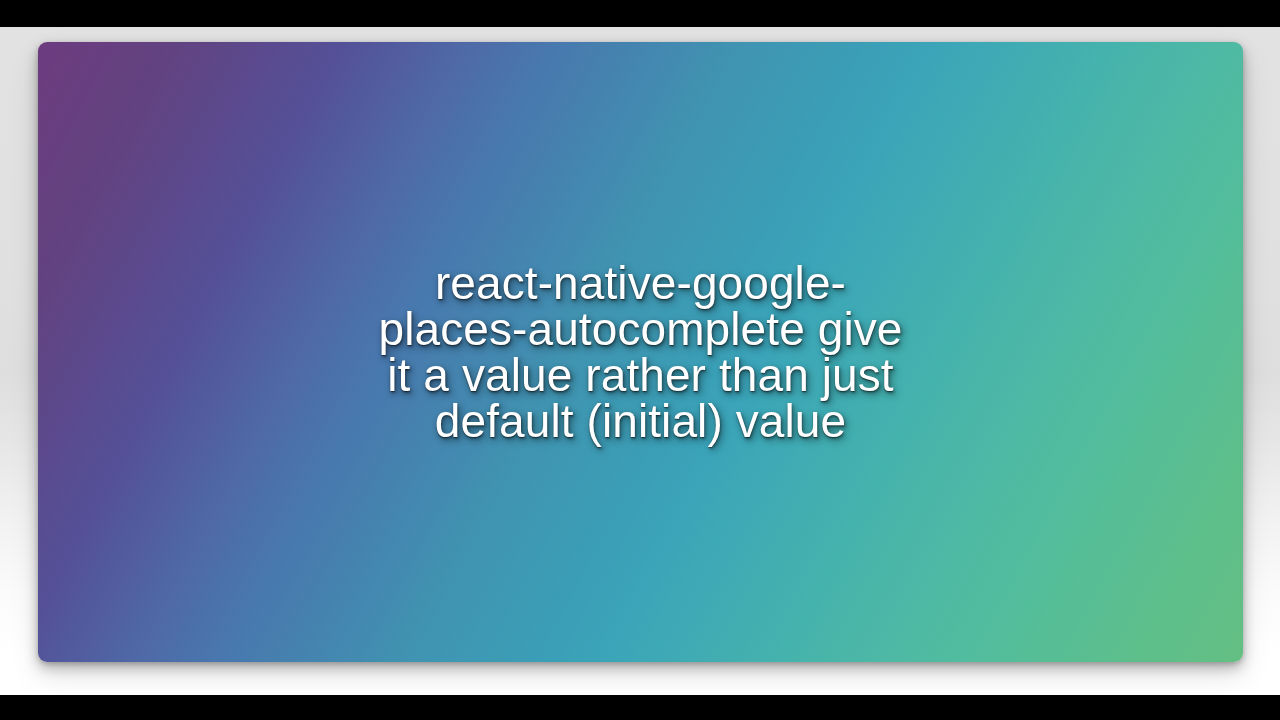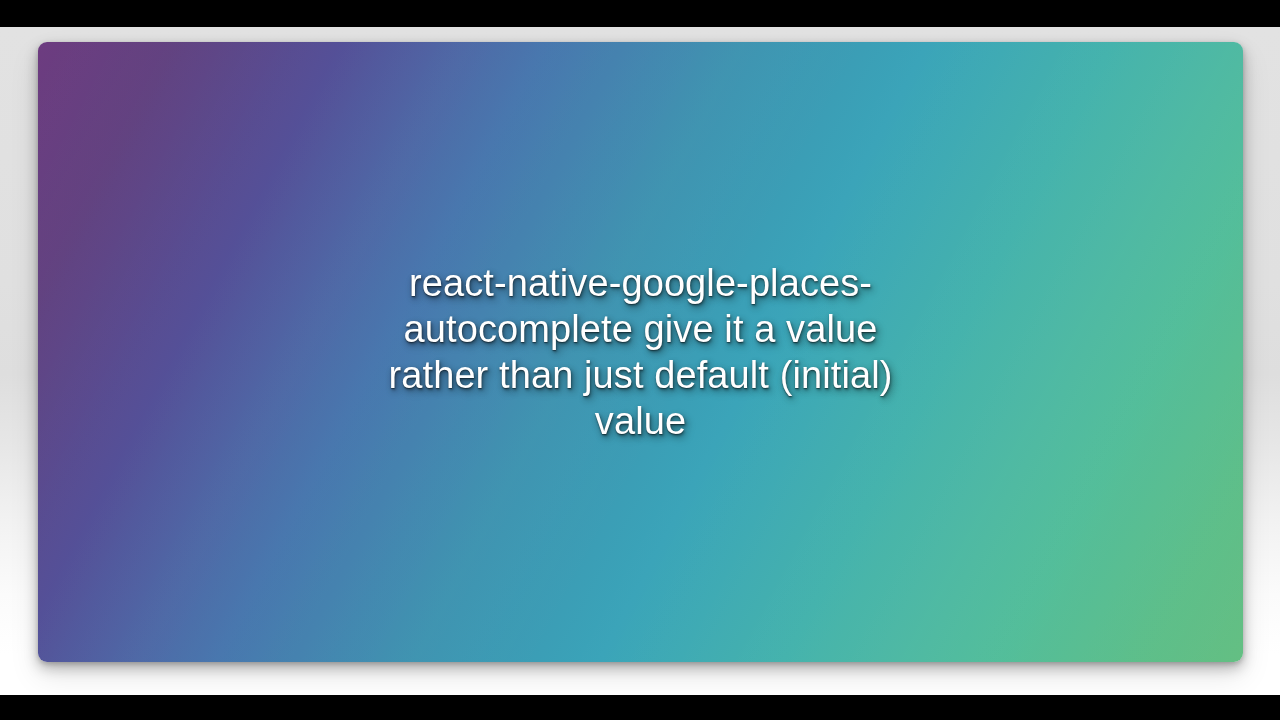--- a/index.html
+++ b/index.html
@@ -98,21 +98,21 @@
     position: absolute;
     inset: 0;
     display: flex;
     align-items: center;
     justify-content: center;
     padding: 0 150px;
   }
 
   #card-title {
     font-family: "Liberation Sans", sans-serif;
-    font-size: 38px;
+    font-size: 46px;
     font-weight: 400;
     line-height: 46px;
     color: #ffffff;
     text-align: center;
     letter-spacing: 0.1px;
     max-width: 540px;
     text-shadow:
       0 1px 1px rgba(0,0,0,0.40),
       1px 2px 3px rgba(0,0,0,0.38),
       2px 3px 6px rgba(0,0,0,0.30),

